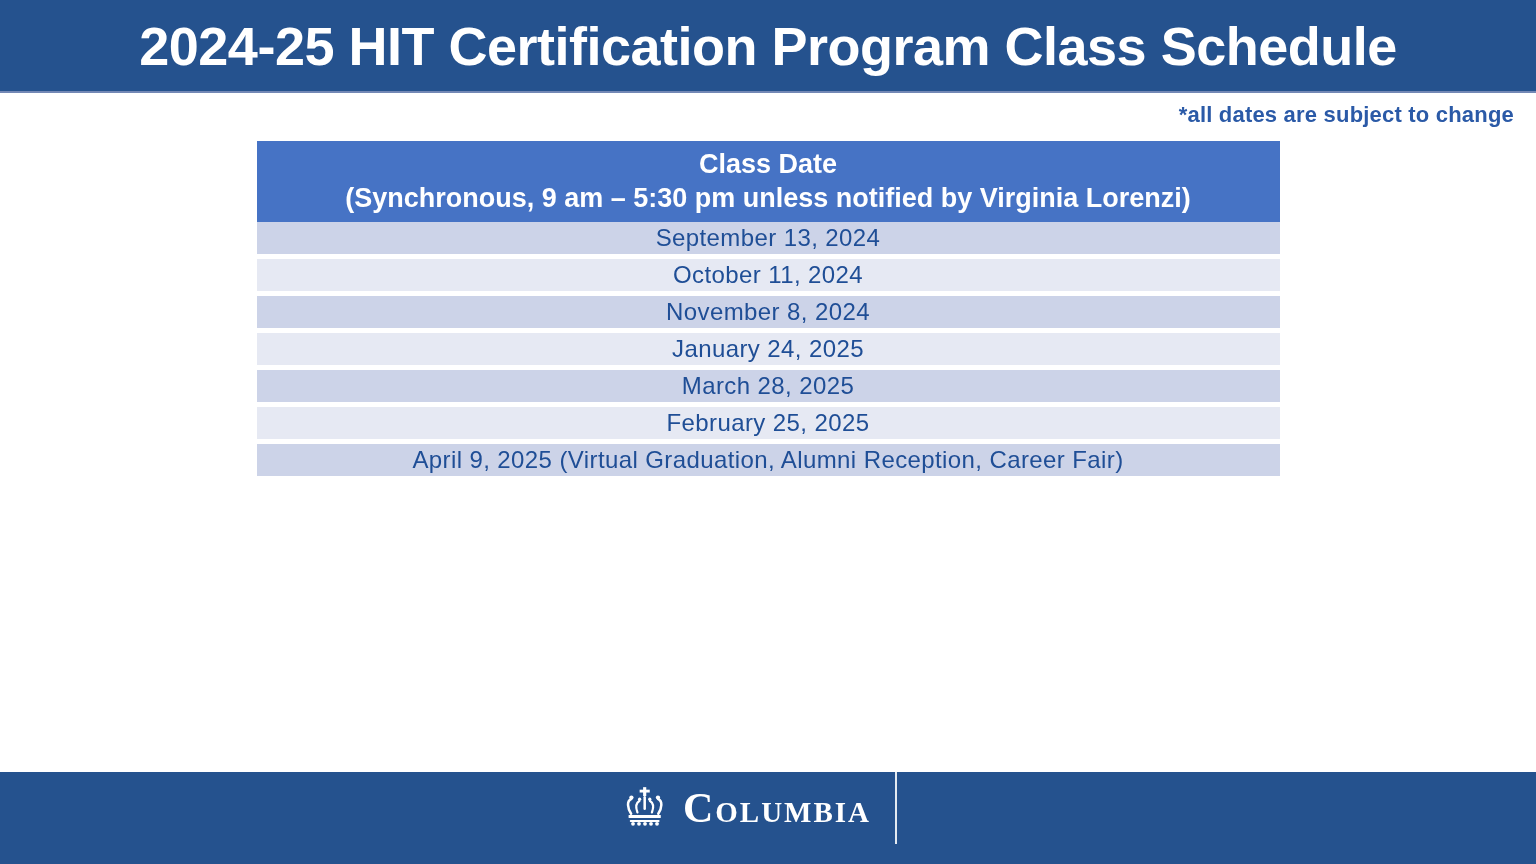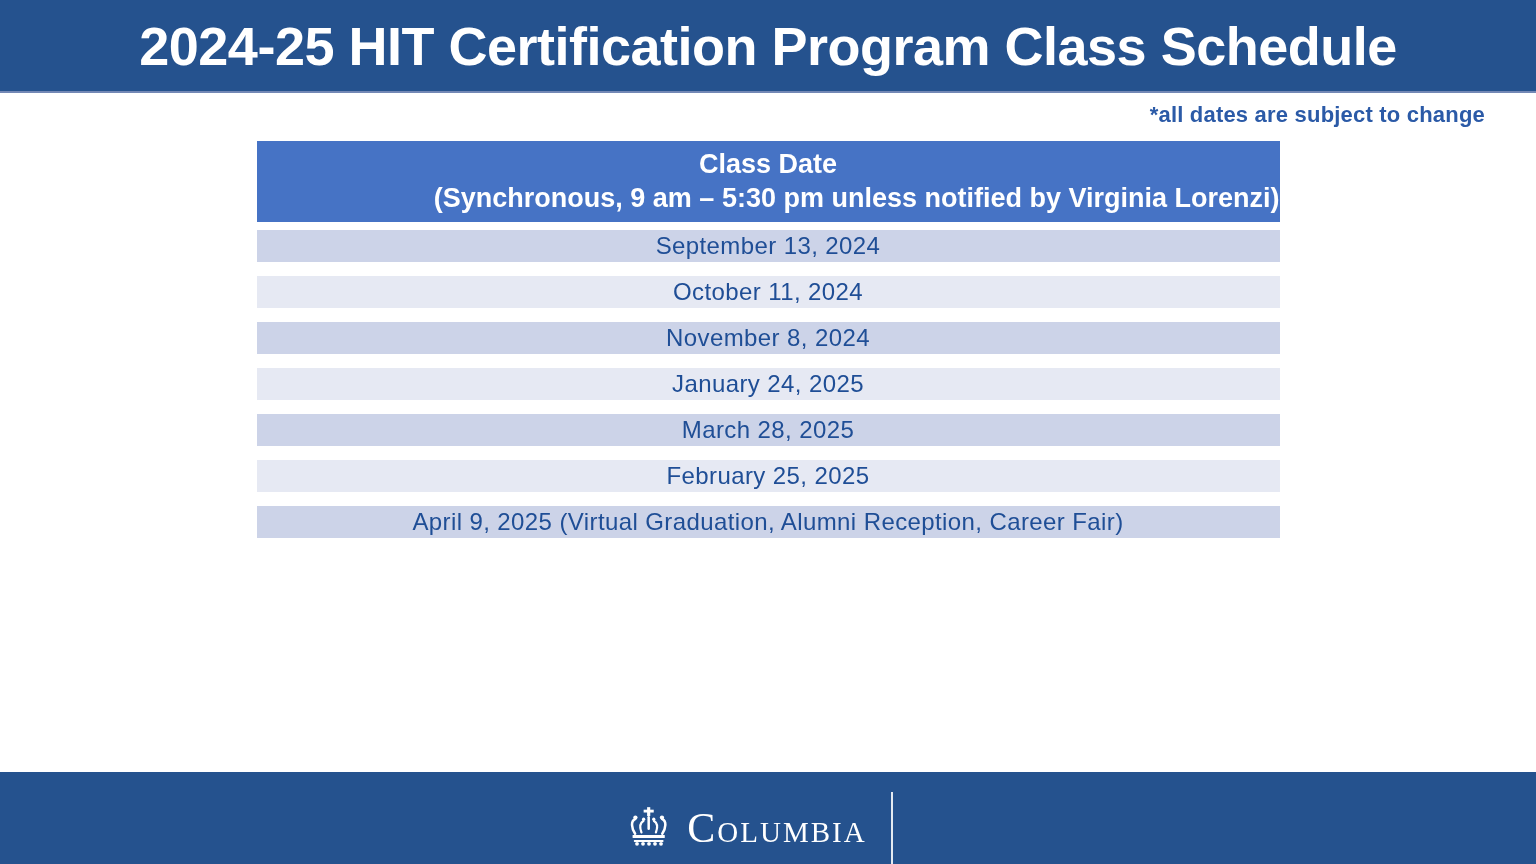--- a/index.html
+++ b/index.html
@@ -34,60 +34,60 @@
     color:var(--white);
     font-size:54px;
     font-weight:700;
     letter-spacing:-0.5px;
     white-space:nowrap;
   }
 
   
   .note{
     margin-top:9px;
-    padding-right:51px;
+    padding-right:22px;
     text-align:right;
     color:var(--note-text);
     font-size:22px;
     font-weight:700;
     letter-spacing:0.2px;
   }
 
   
   .schedule{
     width:1023px;
     margin:13px auto 0;
   }
   .thead{
     background:var(--table-header-blue);
     color:var(--white);
     text-align:center;
     font-weight:700;
     padding:6px 0 7px;
-    margin-bottom:8px;
+    margin-bottom:0;
   }
   .thead .l1{font-size:27px;line-height:34px;}
-  .thead .l2{font-size:27px;line-height:34px;text-align:right;}
+  .thead .l2{font-size:27px;line-height:34px;}
   .tbody .trow{
     height:32px;
     display:flex;align-items:center;justify-content:center;
     font-size:24px;
     color:var(--date-text);
     letter-spacing:0.4px;
   }
   .tbody .trow:nth-child(odd){background:var(--row-dark);}
   .tbody .trow:nth-child(even){background:var(--row-light);}
-  .tbody .trow + .trow{margin-top:14px;}
+  .tbody .trow + .trow{margin-top:5px;}
 
   
   .footer{
     position:absolute;left:0;bottom:0;
     width:100%;height:92px;
     background:var(--banner-blue);
-    display:flex;align-items:flex-end;justify-content:center;
+    display:flex;align-items:flex-start;justify-content:center;font-weight:bold;
   }
   .brand{display:flex;align-items:center;}
   .crown{display:block;margin-right:14px;}
   .wordmark{
     font-family:"Liberation Serif", serif;
     font-variant:small-caps;
     color:var(--white);
     font-size:42px;
     letter-spacing:2px;
     line-height:1;

